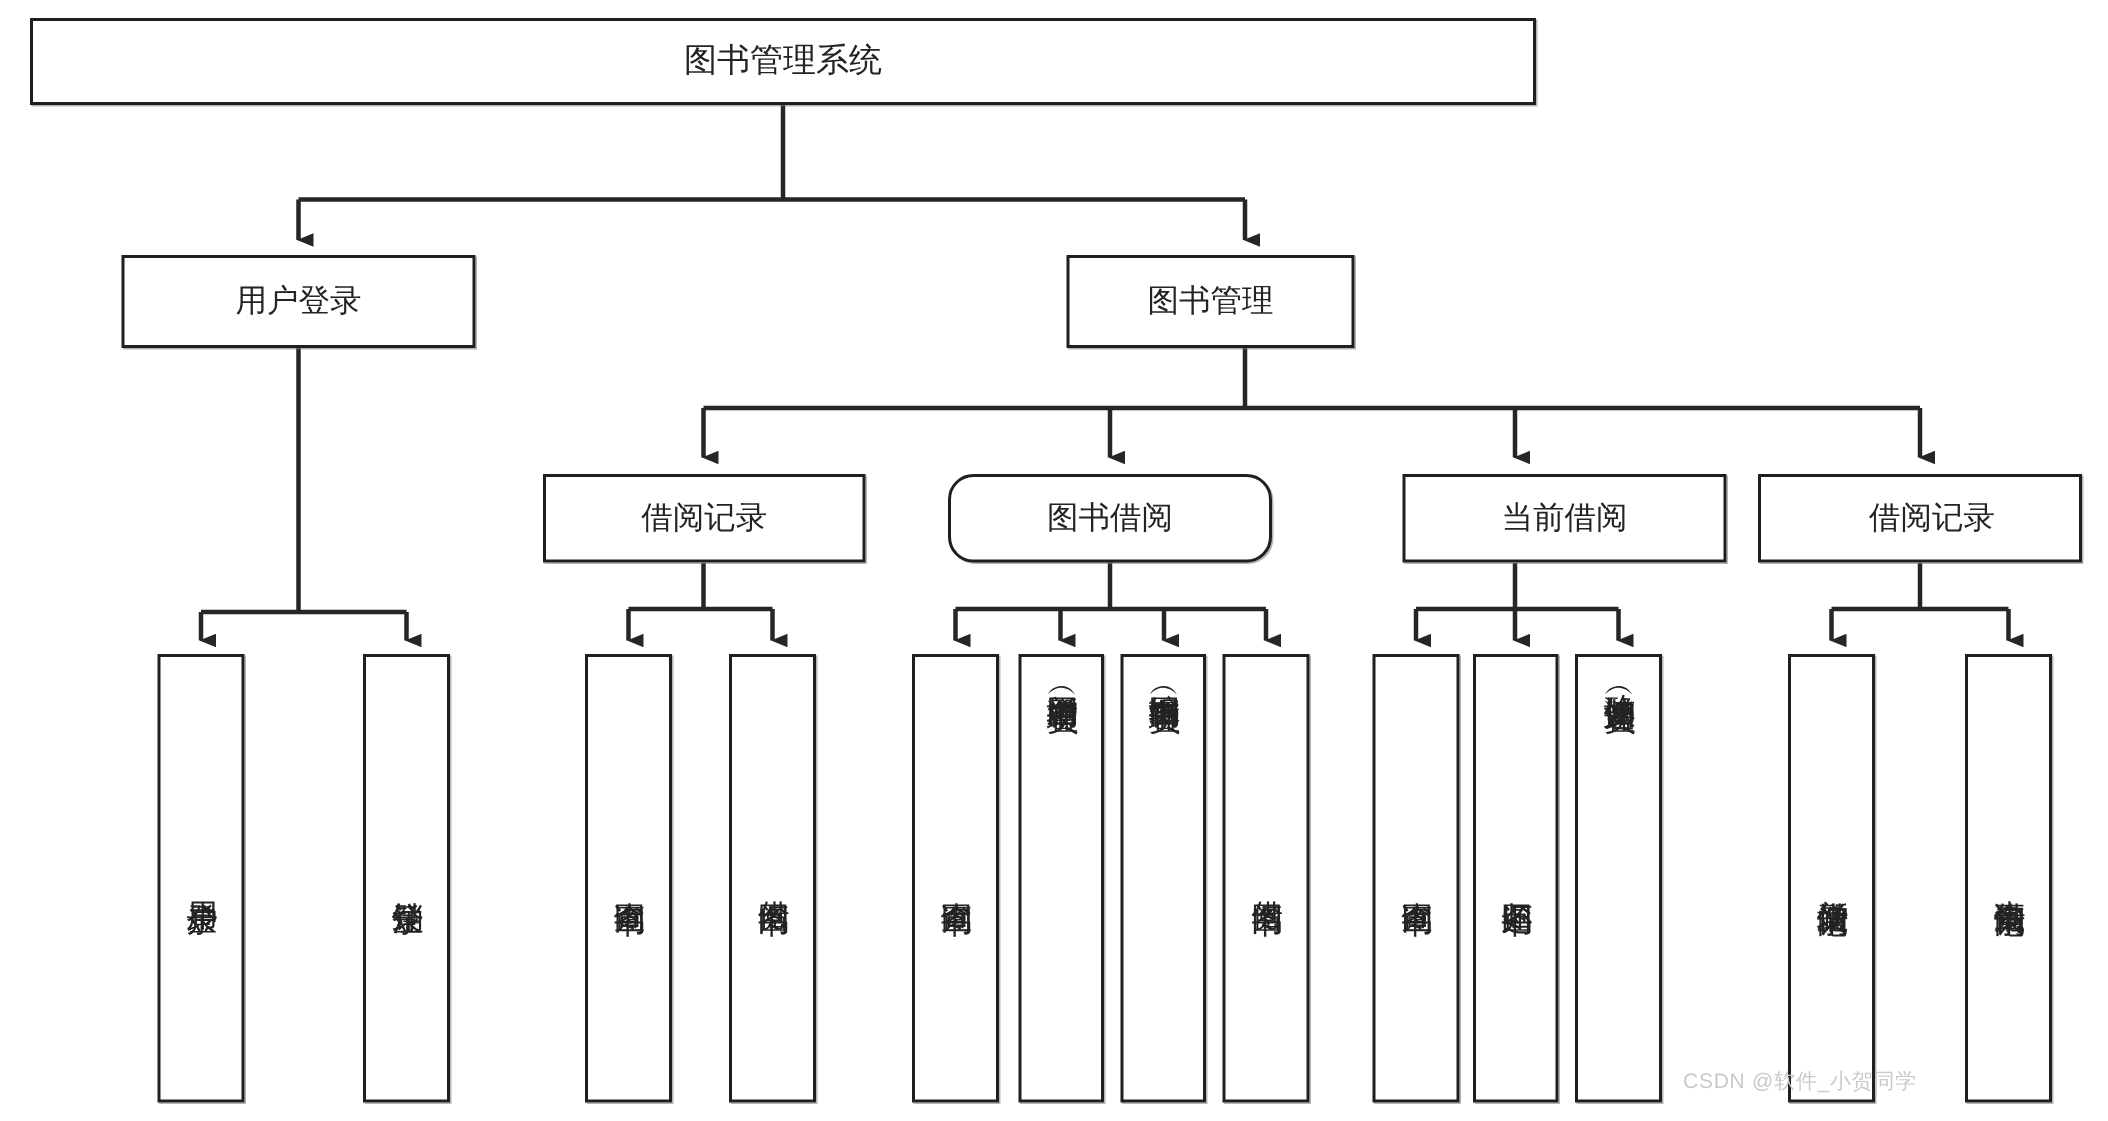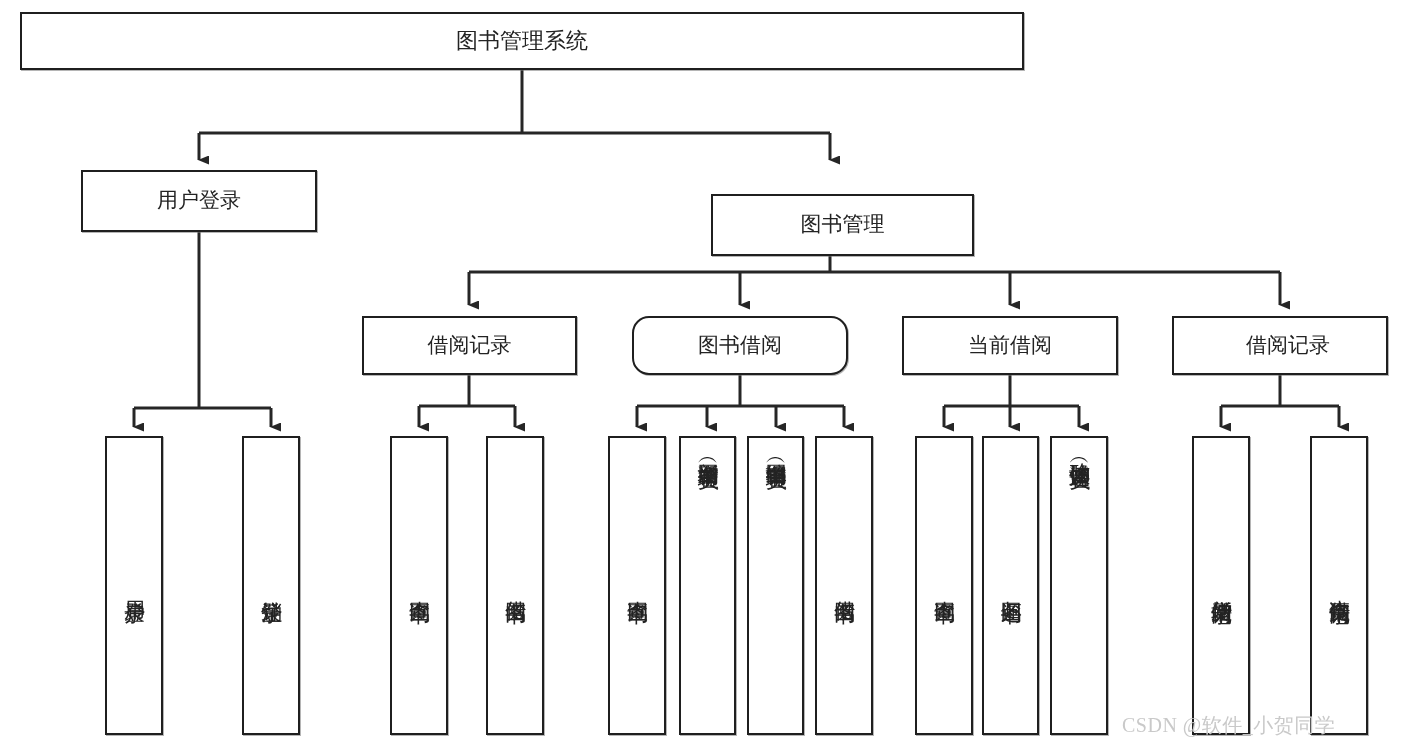--- a/index.html
+++ b/index.html
@@ -66,25 +66,25 @@
     white-space: nowrap;
   }
   .node.vert.center-v {
     align-items: center;
     padding-top: 0;
   }
   .watermark {
     position: absolute;
     left: 1122px;
     top: 712px;
-    font-size: 20px;
+    font-size: 14px;
     color: #c9c9c9;
     white-space: nowrap;
     letter-spacing: 0.5px;
-    font-family: Liberation Serif, serif;
+    font-family: Liberation Sans, sans-serif;
   }
 </style>
 </head>
 <body>
 
 <div id="diagram-root">
 
   <svg id="edges-layer" width="1405" height="747" viewBox="0 0 1405 747">
     <defs>
       <marker id="arrowhead" markerWidth="9" markerHeight="11" refX="4.5" refY="10" orient="auto" markerUnits="userSpaceOnUse">
@@ -135,31 +135,31 @@
     </g>
   </svg>
 
   <div class="node horiz root" style="left:20px; top:12px; width:1004px; height:58px;">
     <span class="node-label">图书管理系统</span>
   </div>
 
   <div class="node horiz" style="left:81px; top:170px; width:236px; height:62px;">
     <span class="node-label">用户登录</span>
   </div>
-  <div class="node horiz" style="left:711px; top:170px; width:263px; height:62px;margin-top:24px;">
+  <div class="node horiz" style="left:711px; top:170px; width:192px; height:62px;">
     <span class="node-label">图书管理</span>
   </div>
 
   <div class="node horiz" style="left:362px; top:316px; width:215px; height:59px;">
     <span class="node-label">借阅记录</span>
   </div>
   <div class="node horiz" style="left:632px; top:316px; width:216px; height:59px;border-radius:17px;">
     <span class="node-label">图书借阅</span>
   </div>
-  <div class="node horiz" style="left:902px; top:316px; width:216px; height:59px;">
+  <div class="node horiz" style="left:935px; top:316px; width:216px; height:59px;">
     <span class="node-label">当前借阅</span>
   </div>
   <div class="node horiz" style="left:1172px; top:316px; width:216px; height:59px;padding-left:16px;">
     <span class="node-label">借阅记录</span>
   </div>
 
   <div class="node vert center-v" style="left:105px; top:436px; width:58px; height:299px;">
     <span class="node-label">用户登录</span>
   </div>
   <div class="node vert center-v" style="left:242px; top:436px; width:58px; height:299px;">

